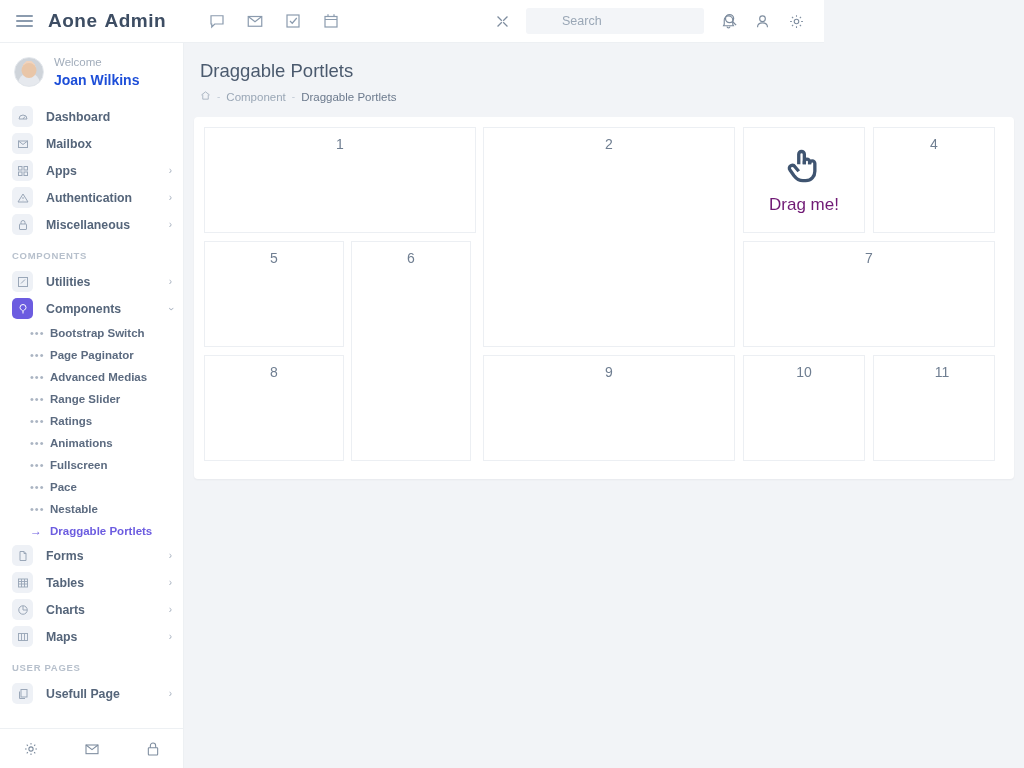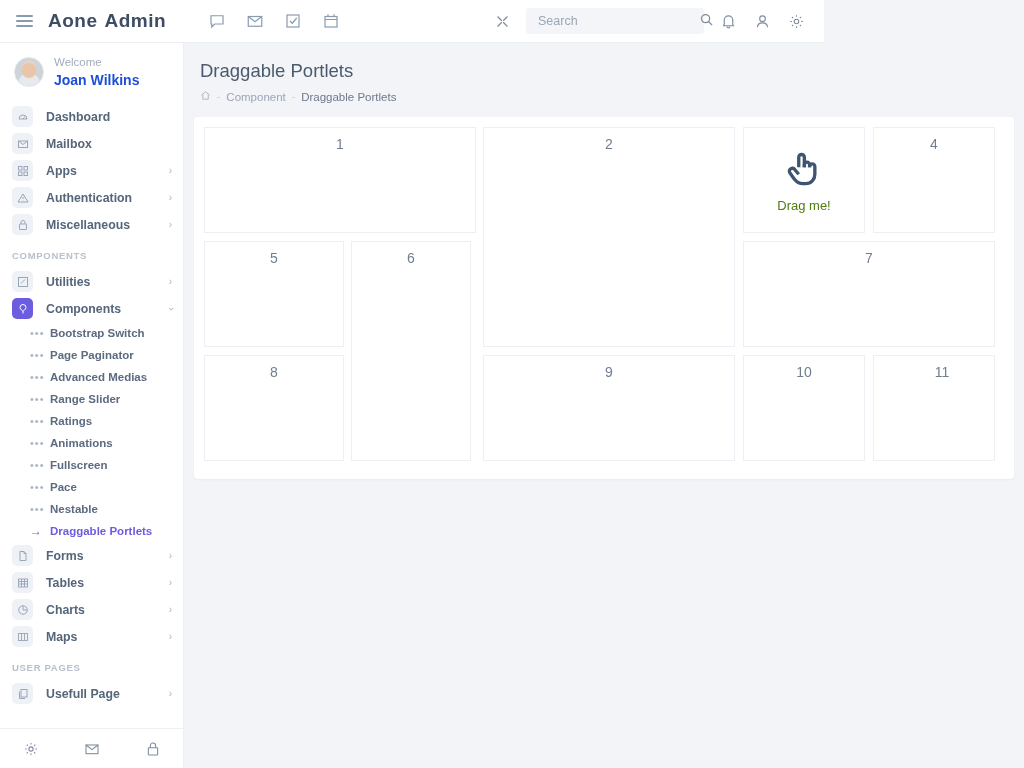--- a/index.html
+++ b/index.html
@@ -33,21 +33,21 @@
   .ticon svg { display:block; }
   #right-tools {
     margin-left: auto; display: flex; align-items: center; gap: 14px; padding-right: 18px;
   }
   #searchbox {
     width: 178px; height: 26px; background: #f3f5f8; border-radius: 3px;
     display: flex; align-items: center; padding: 0 8px 0 12px;
   }
   #searchbox input {
     border: none; background: transparent; outline: none; flex: 1;
-    font-family: "Liberation Sans", sans-serif; font-size: 12.5px; color: #a16207;
+    font-family: "Liberation Sans", sans-serif; font-size: 12.5px; color: #a16207; margin-left: 24px;
   }
   #searchbox input::placeholder { color: #9aa7b6; }
 
   
   #sidebar {
     position: absolute; top: 43px; left: 0; width: 184px; height: 725px;
     background: #ffffff; border-right: 1px solid #edf0f3;
     overflow: hidden;
   }
   #sidebar-scroll { height: 690px; overflow: hidden; }
@@ -133,21 +133,21 @@
   }
   .portlet {
     position: absolute; background: #ffffff; border: 1px solid #eceff3;
     text-align: center; padding-top: 8px;
   }
   .portlet-num { font-size: 14px; color: #6f7e91; font-weight: 400; }
   .portlet.dragme {
     display: flex; flex-direction: column; align-items: center; justify-content: center;
     padding-top: 0;
   }
-  .dragme-label { font-size: 13px; color: #4d7c0f; margin-top: 4px; }
+  .dragme-label { font-size: 17px; color: #701a75; margin-top: 4px; }
 </style>
 </head>
 <body>
 
 <div id="topbar">
   <div id="hamburger-wrap">
     <div>
       <span class="hamburger-bar"></span>
       <span class="hamburger-bar"></span>
       <span class="hamburger-bar"></span>

